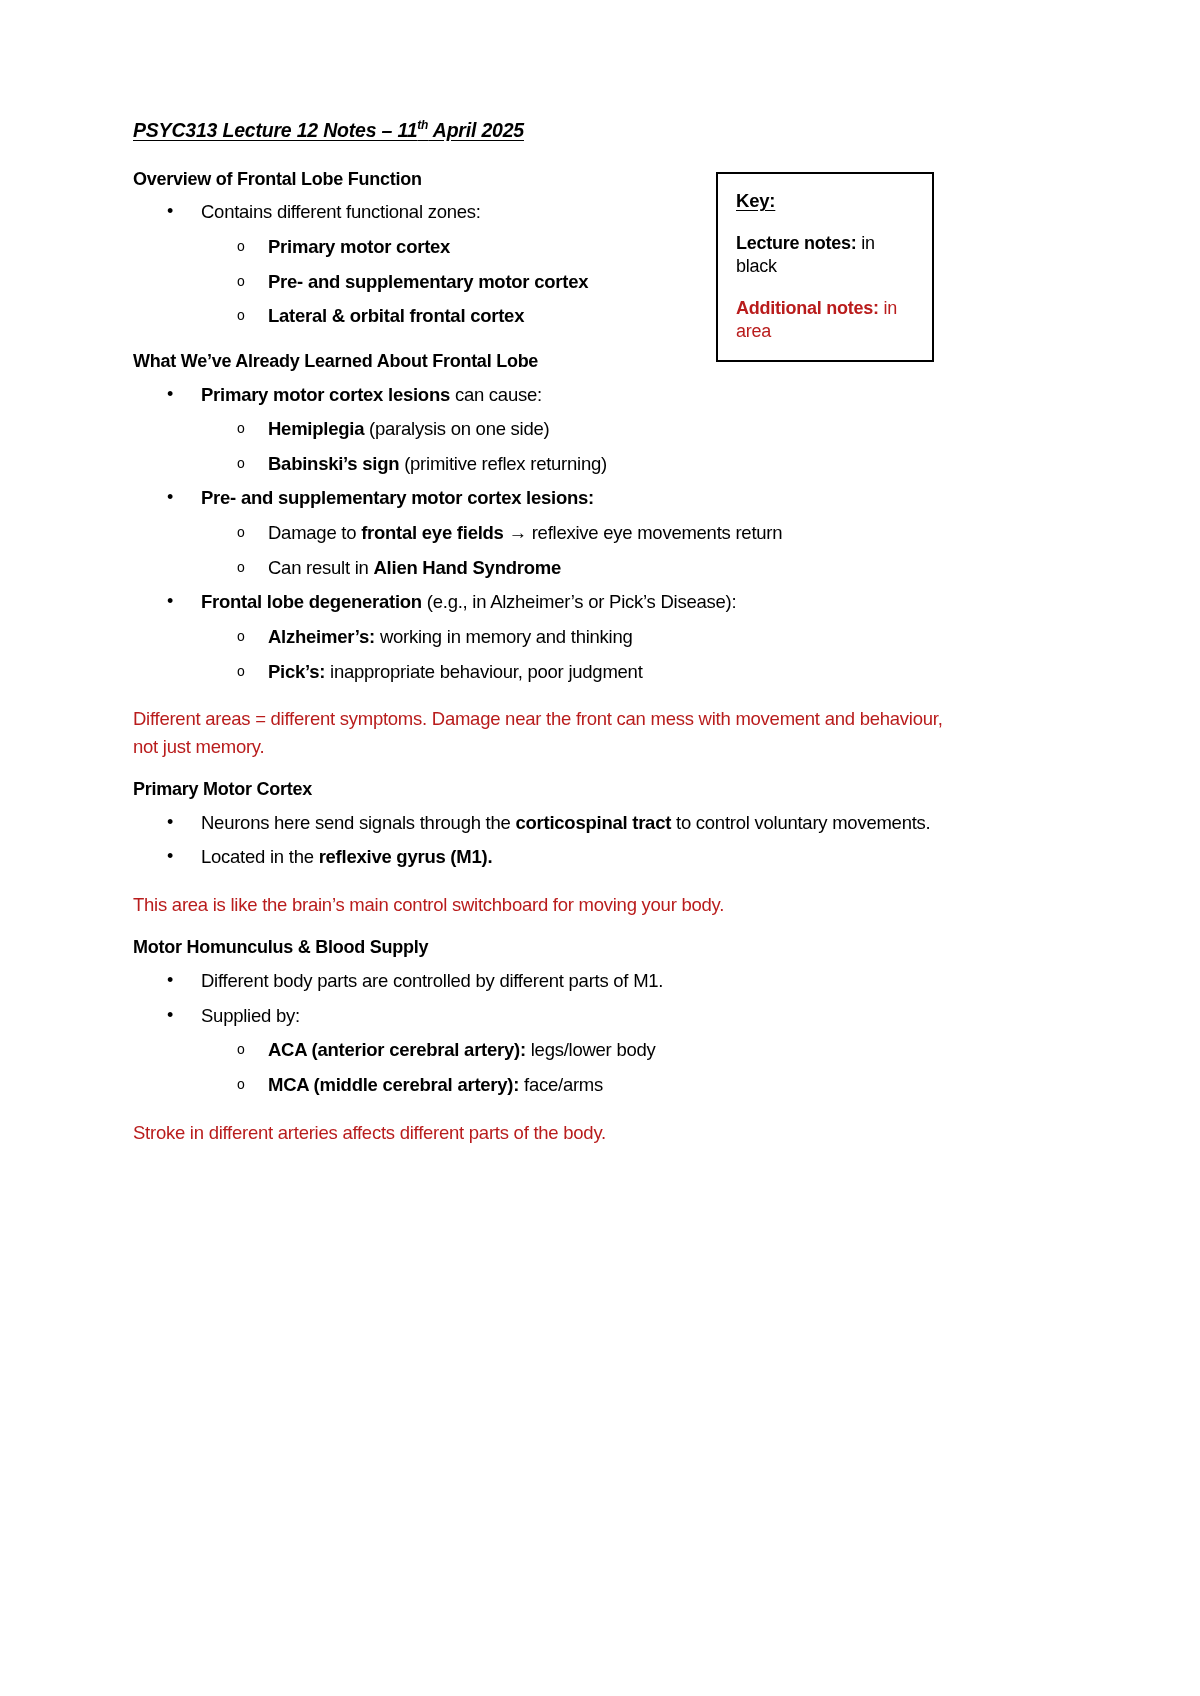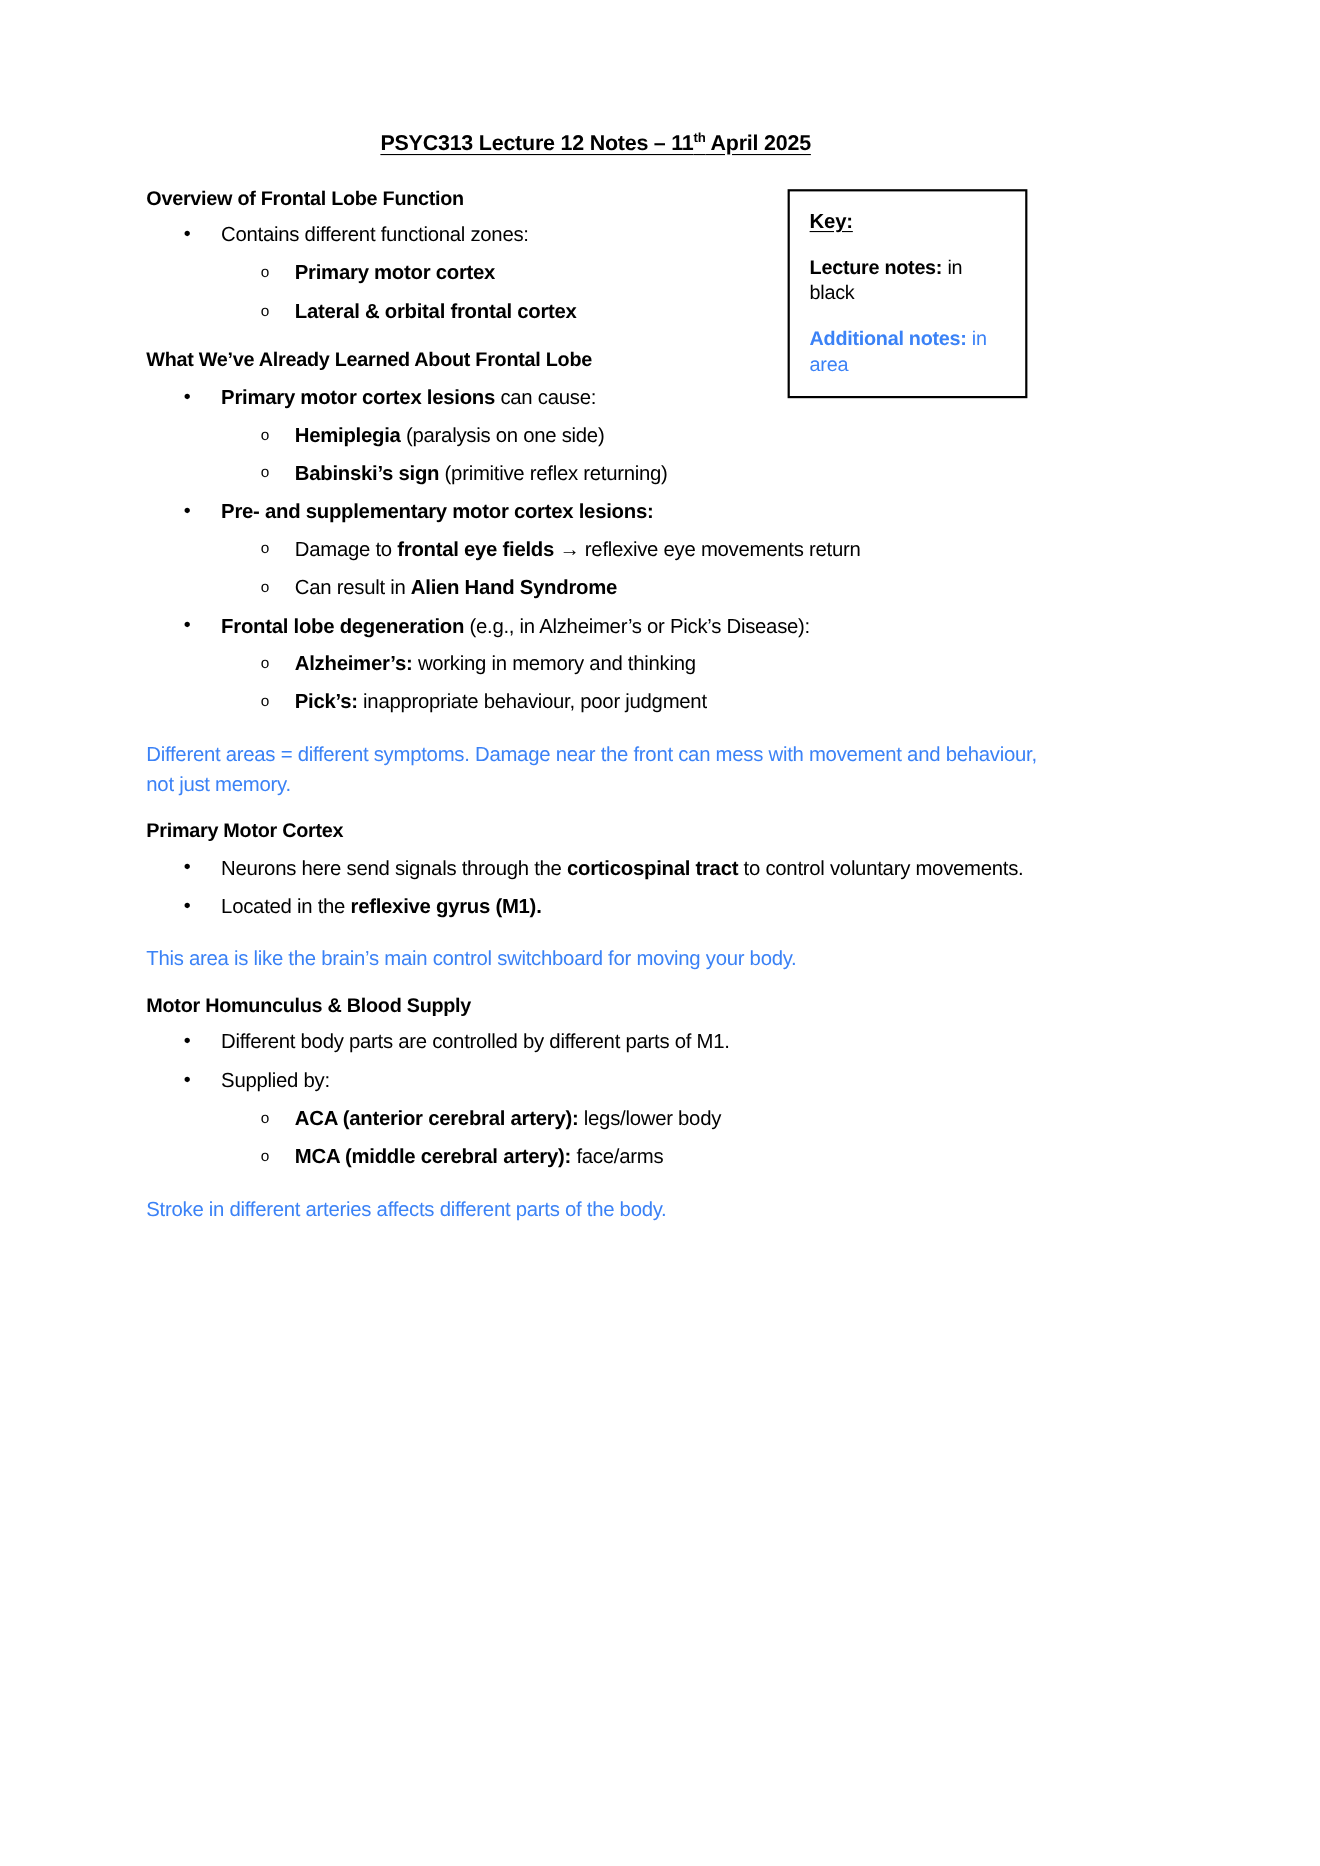--- a/index.html
+++ b/index.html
@@ -17,28 +17,29 @@
   }
   .page {
     position: relative;
     width: 1200px;
     height: 1696px;
     background: #ffffff;
     box-sizing: border-box;
     padding: 118px 130px 0 133px;
   }
   .doc-title {
-    text-align: center;
+    text-align: left;
     font-weight: bold;
     font-size: 19.5px;
     letter-spacing: -0.2px;
     text-decoration: underline;
     text-underline-offset: 3px;
     margin: 0 0 26px 0;
     padding-right: 120px;
+    font-style: italic;
   }
   .doc-title sup {
     font-size: 12px;
     vertical-align: super;
   }
   h2.section {
     font-weight: bold;
     font-size: 18px;
     letter-spacing: -0.25px;
     margin: 0 0 8px 0;
@@ -80,21 +81,21 @@
   }
   .gap-after { margin-bottom: 20px; }
   .para {
     font-size: 18.5px;
     line-height: 1.48;
     letter-spacing: -0.25px;
     margin: 0 0 18px 0;
     max-width: 820px;
   }
   .blue {
-    color: #3b82f6;
+    color: #b91c1c;
   }
   b, strong { font-weight: bold; }
   .key-box {
     position: absolute;
     left: 716px;
     top: 172px;
     width: 218px;
     border: 2.5px solid #000000;
     background: #ffffff;
     padding: 16px 18px 16px 18px;
@@ -128,20 +129,21 @@
     <div class="key-line"><b>Lecture notes:</b><span> in black</span></div>
     <div class="key-line"><b class="blue">Additional notes:</b><span class="blue"> in area</span></div>
   </div>
 
   <h2 class="section">Overview of Frontal Lobe Function</h2>
 
 
   <div class="bl1">Contains different functional zones:</div>
 
   <div class="bl2"><b>Primary motor cortex</b></div>
+  <div class="bl2"><b>Pre- and supplementary motor cortex</b></div>
   <div class="bl2 gap-after"><b>Lateral &amp; orbital frontal cortex</b></div>
 
   <h2 class="section">What We’ve Already Learned About Frontal Lobe</h2>
 
   <div class="bl1"><b>Primary motor cortex lesions</b><span> can cause:</span></div>
 
   <div class="bl2"><b>Hemiplegia</b><span> (paralysis on one side)</span></div>
   <div class="bl2"><b>Babinski’s sign</b><span> (primitive reflex returning)</span></div>
 
   <div class="bl1"><b>Pre- and supplementary motor cortex lesions:</b></div>

